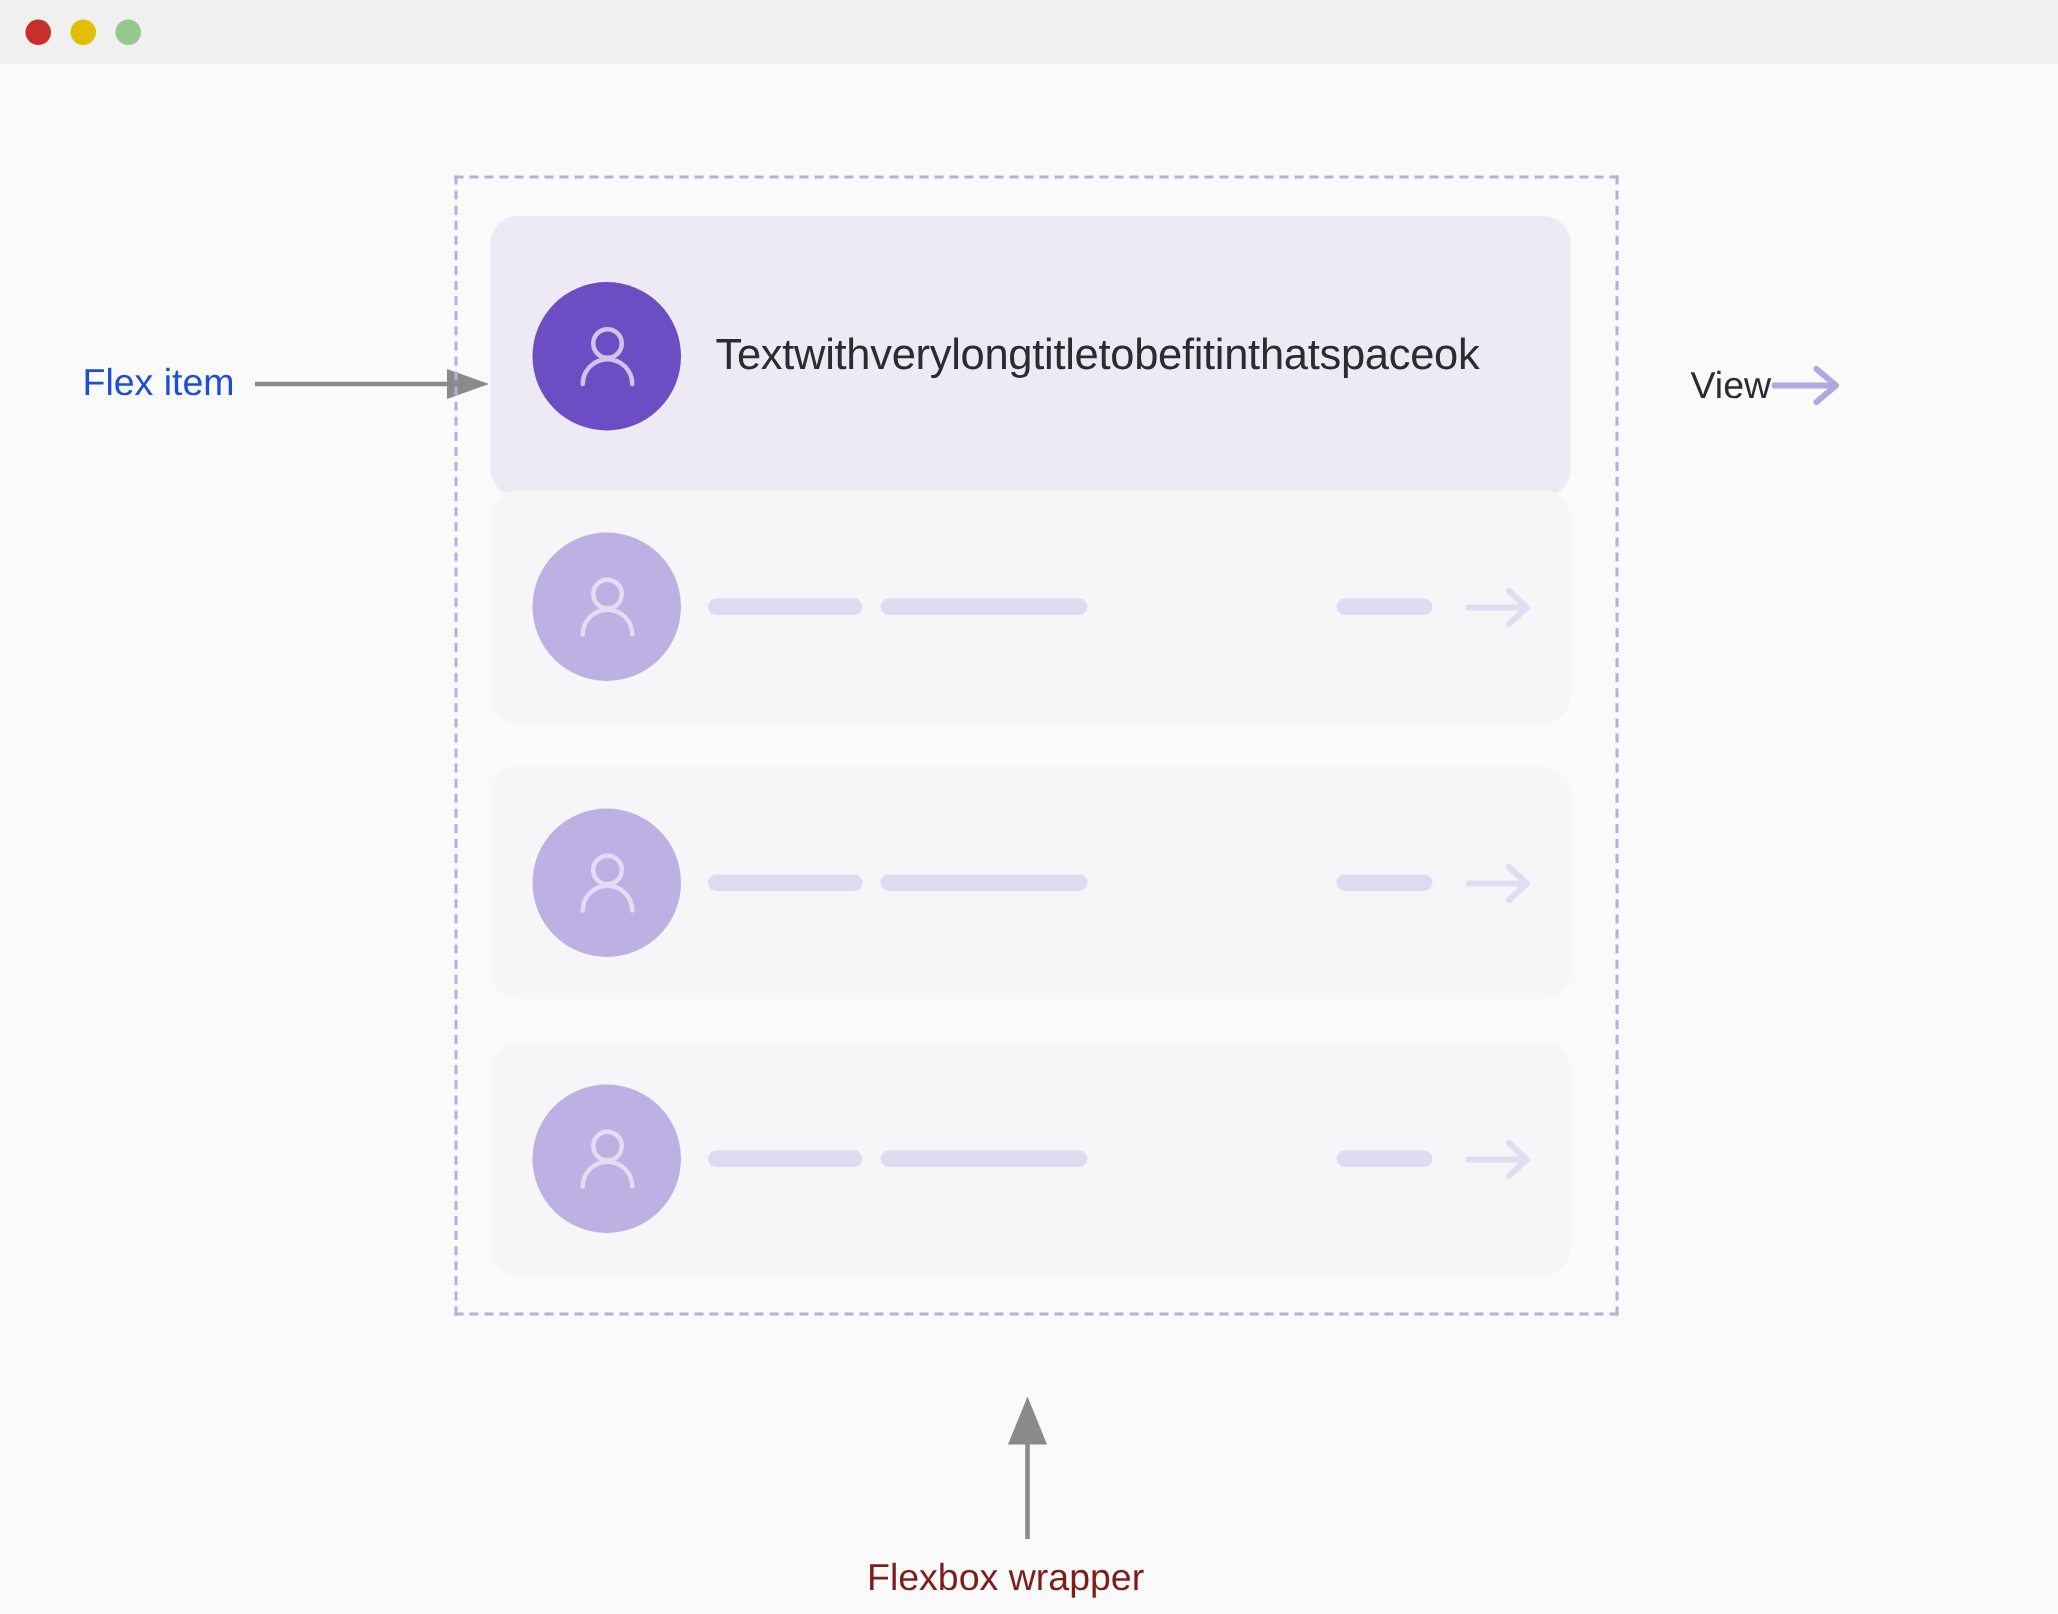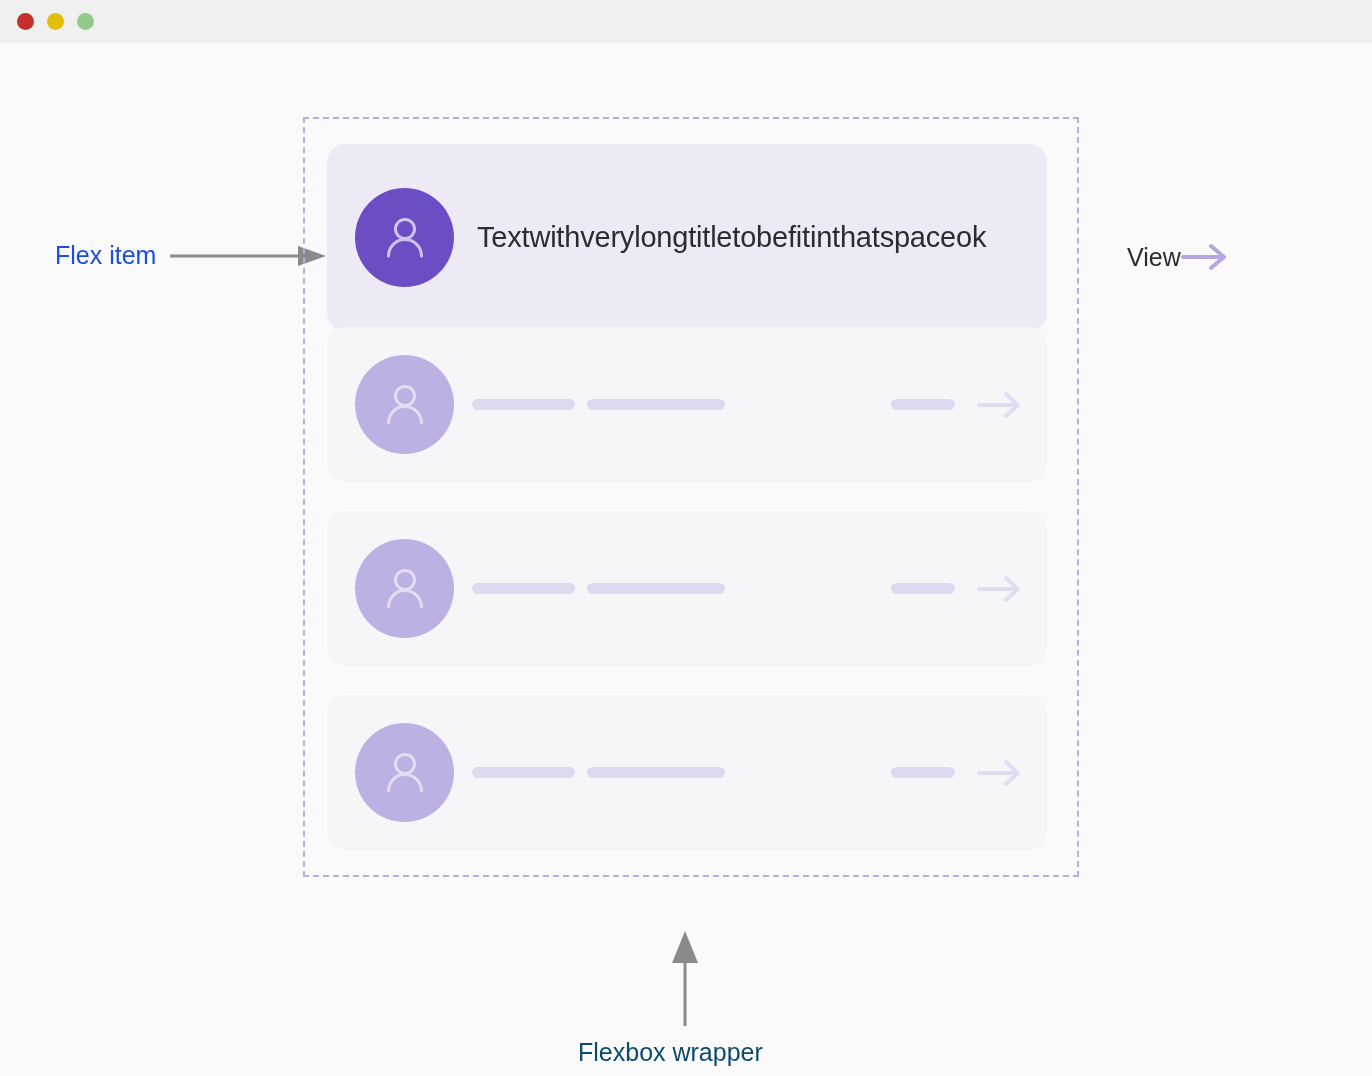--- a/index.html
+++ b/index.html
@@ -137,21 +137,21 @@
     color: #1d4ed8;
     white-space: nowrap;
   }
   .anno-arrow-right { margin-left: 14px; }
   .anno-arrow-right svg { display: block; }
 
   .anno-wrapperlabel {
     position: absolute;
     left: 578px; top: 995px;
     font-size: 25px;
-    color: #0c4a6e;
+    color: #7f1d1d;
     white-space: nowrap;
   }
   .anno-arrow-up {
     position: absolute;
     left: 669px; top: 888px;
   }
   .anno-arrow-up svg { display: block; }
 </style>
 </head>
 <body>

